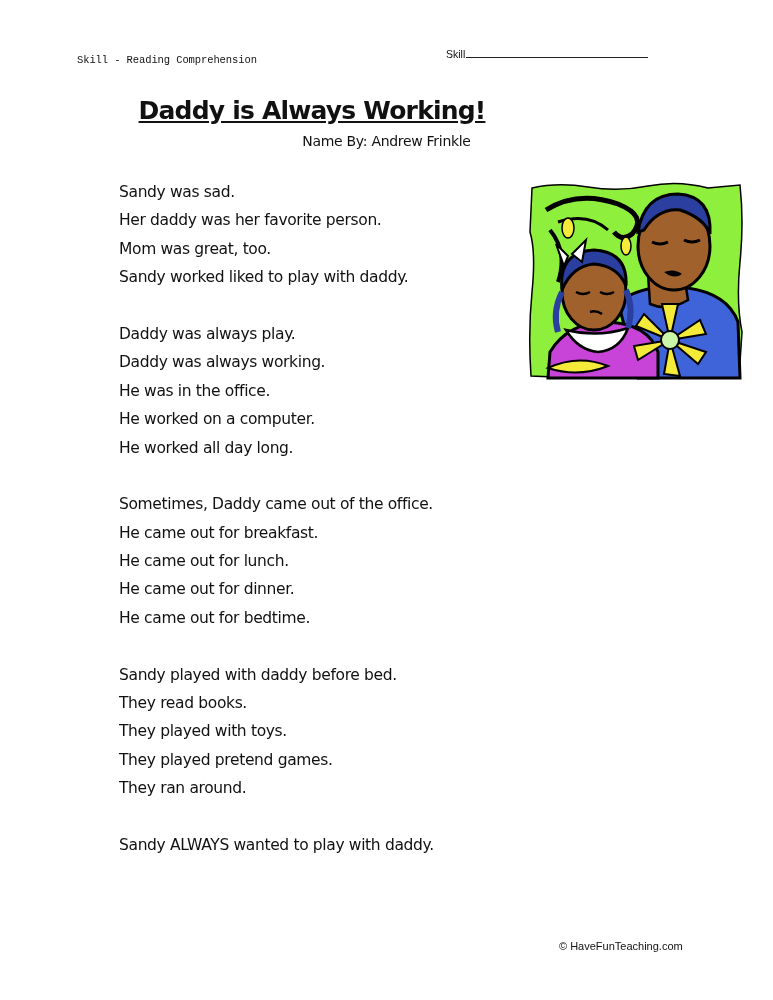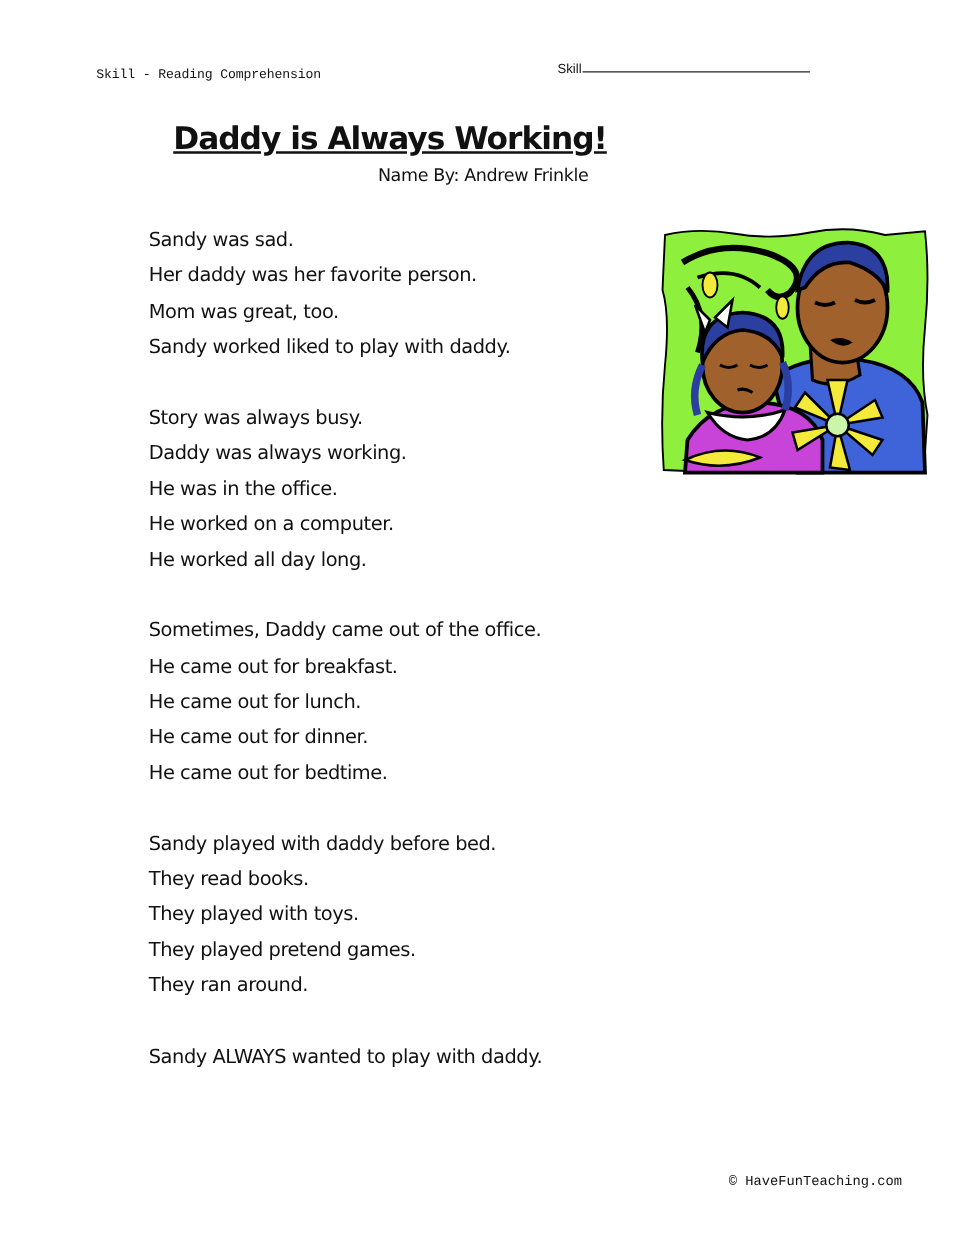--- a/index.html
+++ b/index.html
@@ -32,22 +32,22 @@
       position: absolute; left: 91px; top: 178px; width: 420px;
       font-size: 15.5px; font-family: "DejaVu Sans", sans-serif;
       letter-spacing: -0.35px;
     }
     .story .line { height: 28.4px; line-height: 28.4px; white-space: nowrap; margin-left: 28px; }
     .story .gap { height: 28.4px; }
     .illustration {
       position: absolute; left: 528px; top: 182px; width: 216px; height: 198px;
     }
     .footer {
-      position: absolute; left: 583px; top: 940px; font-size: 11px;
-      font-family: Liberation Mono, monospace;
+      position: absolute; left: 559px; top: 940px; font-size: 11px;
+      font-family: Liberation Sans, sans-serif;
     }
   </style>
 </head>
 <body>
 
 <div class="header-left">Skill - Reading Comprehension</div>
 <div class="header-right">
   <span>Skill</span><span class="name-line"></span>
 </div>
 
@@ -56,21 +56,21 @@
 
 <div class="story">
   <div>
     <div class="line">Sandy was sad.</div>
     <div class="line">Her daddy was her favorite person.</div>
     <div class="line">Mom was great, too.</div>
     <div class="line">Sandy worked liked to play with daddy.</div>
   </div>
   <div class="gap"></div>
   <div>
-    <div class="line">Story was always busy.</div>
+    <div class="line">Daddy was always play.</div>
     <div class="line">Daddy was always working.</div>
     <div class="line">He was in the office.</div>
     <div class="line">He worked on a computer.</div>
     <div class="line">He worked all day long.</div>
   </div>
   <div class="gap"></div>
   <div>
     <div class="line">Sometimes, Daddy came out of the office.</div>
     <div class="line">He came out for breakfast.</div>
     <div class="line">He came out for lunch.</div>

